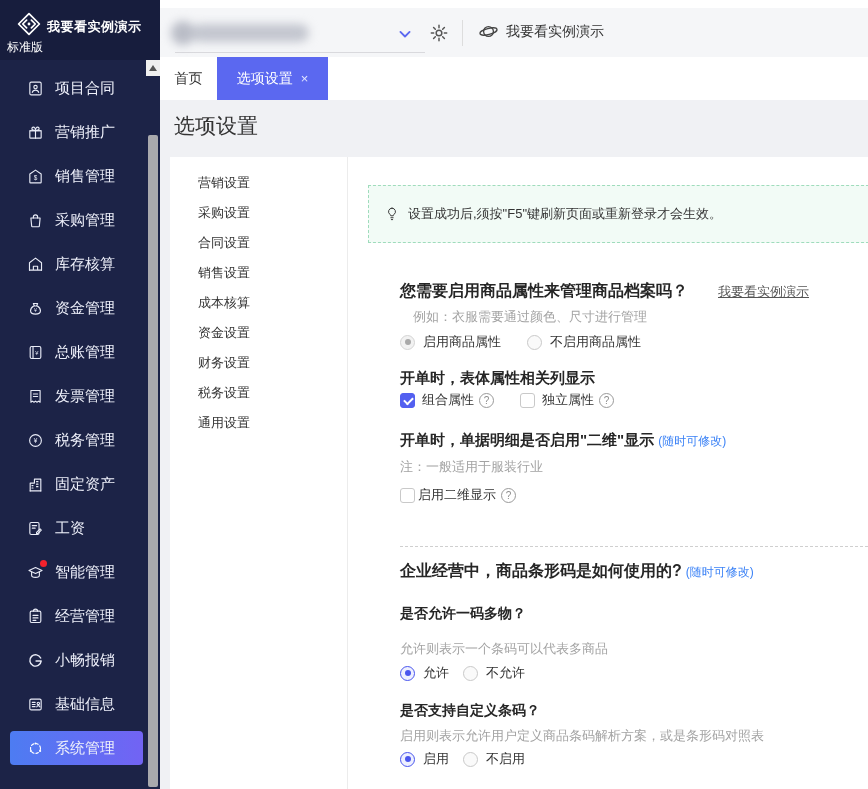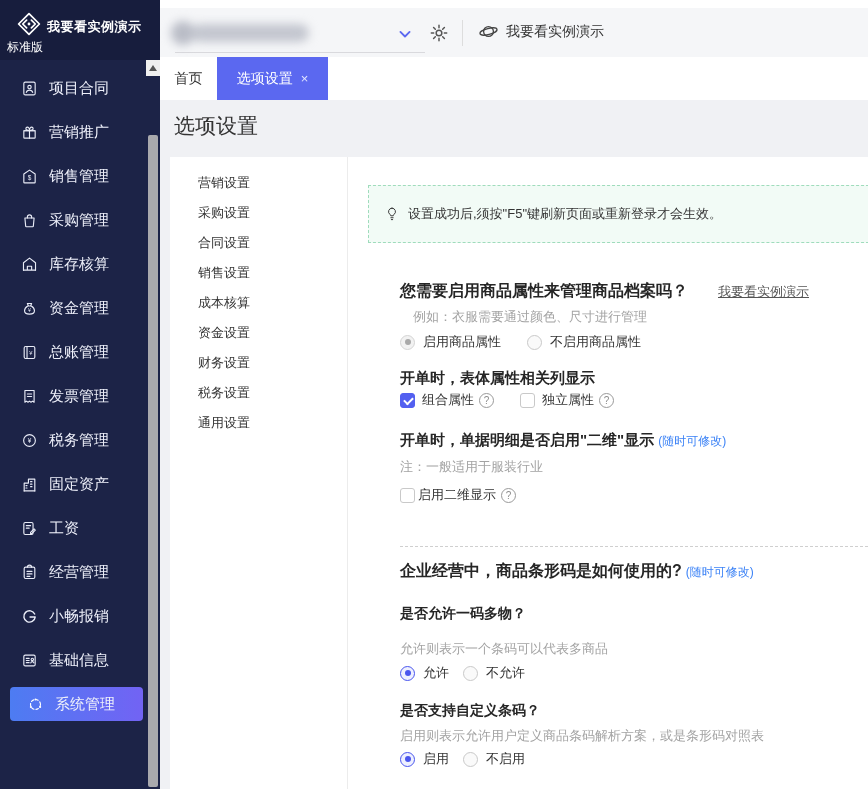--- a/index.html
+++ b/index.html
@@ -7,21 +7,21 @@
   body { font-family:"Liberation Sans","DejaVu Sans",sans-serif; background:#fff; }
   #root { position:relative; width:868px; height:789px; background:#fff; overflow:hidden; }
 
   
   .sidebar { position:absolute; left:0; top:0; width:160px; height:789px; background:#1c2347; z-index:3; }
   .logo-block { height:60px; background:#171d3d; position:relative; color:#fff; }
   .logo-icon { position:absolute; left:16px; top:11px; }
   .logo-name { position:absolute; left:47px; top:18px; font-size:13px; font-weight:bold; letter-spacing:.5px; }
   .logo-edition { position:absolute; left:7px; top:39px; font-size:12px; }
   .menu { position:absolute; top:66px; left:0; width:146px; }
-  .mitem { display:flex; align-items:center; height:44px; padding-left:20px; color:#eef0fa; font-size:15px; cursor:pointer; }
+  .mitem { display:flex; align-items:center; height:44px; padding-left:26px; color:#eef0fa; font-size:15px; cursor:pointer; }
   .mitem .micon { width:18px; height:18px; margin-right:11px; position:relative; flex:none; display:flex; align-items:center; justify-content:center; }
   .mitem.active { height:34px; margin:5px 3px 5px 10px; padding-left:16px; border-radius:4px;
                   background:linear-gradient(90deg,#4d7cf2,#7263f4); }
   .badge { position:absolute; right:-3px; top:-3px; width:7px; height:7px; border-radius:50%; background:#f5222d; }
   .side-scroll { position:absolute; right:0; top:60px; bottom:0; width:14px; }
   .scroll-up { width:14px; height:16px; background:#f0f0f0; display:flex; align-items:center; justify-content:center; cursor:pointer; }
   .scroll-up:after { content:""; border-left:4px solid transparent; border-right:4px solid transparent; border-bottom:6px solid #555; }
   .scroll-thumb { position:absolute; left:2px; top:75px; bottom:2px; width:10px; background:#a9a9ad; border-radius:2px; cursor:pointer; }
 
   
@@ -191,20 +191,30 @@
       </div>
       <div class="mitem">
         <span class="micon">
             <svg width="17" height="17" viewBox="0 0 24 24" fill="none" stroke="#e9ecf7" stroke-width="1.6" stroke-linecap="round" stroke-linejoin="round">
               <rect x="4" y="3.5" width="13" height="17" rx="2"></rect>
               <path d="M7.5 8h6M7.5 11.5h4"></path>
               <path d="M13.5 17.5l5-5 1.7 1.7-5 5h-1.7z"></path>
             </svg>
           </span>
         <span>工资</span>
+      </div>
+      <div class="mitem">
+        <span class="micon">
+            <svg width="17" height="17" viewBox="0 0 24 24" fill="none" stroke="#e9ecf7" stroke-width="1.6" stroke-linecap="round" stroke-linejoin="round">
+              <path d="M2.8 9.2L12 5l9.2 4.2L12 13.4z"></path>
+              <path d="M6.5 11.5v4.4c0 1.6 2.5 3 5.5 3s5.5-1.4 5.5-3v-4.4"></path>
+            </svg>
+            <span class="badge"></span>
+          </span>
+        <span>智能管理</span>
       </div>
       <div class="mitem">
         <span class="micon">
             <svg width="17" height="17" viewBox="0 0 24 24" fill="none" stroke="#e9ecf7" stroke-width="1.6" stroke-linecap="round" stroke-linejoin="round">
               <rect x="4.5" y="4.5" width="15" height="16" rx="2"></rect>
               <path d="M9 4.5a3 3 0 016 0"></path>
               <path d="M8.5 10.5h7M8.5 14h7M8.5 17.5h4"></path>
             </svg>
           </span>
         <span>经营管理</span>

